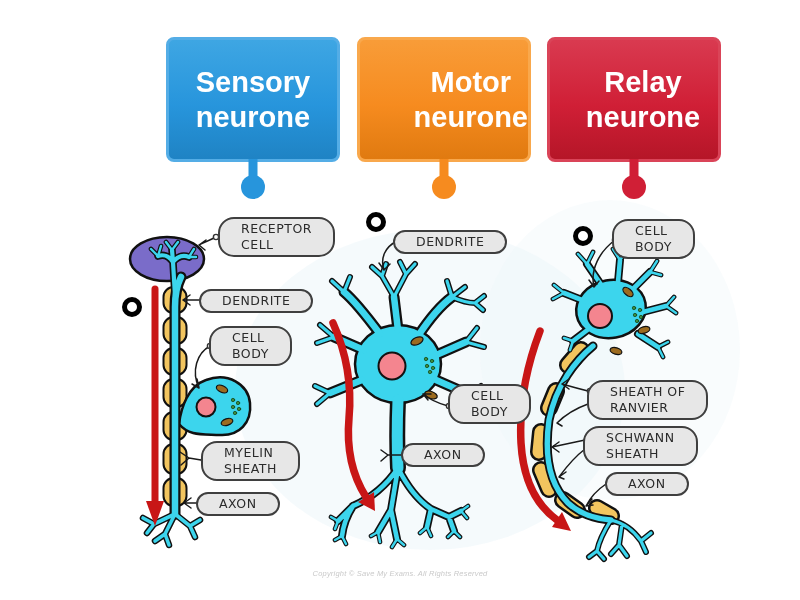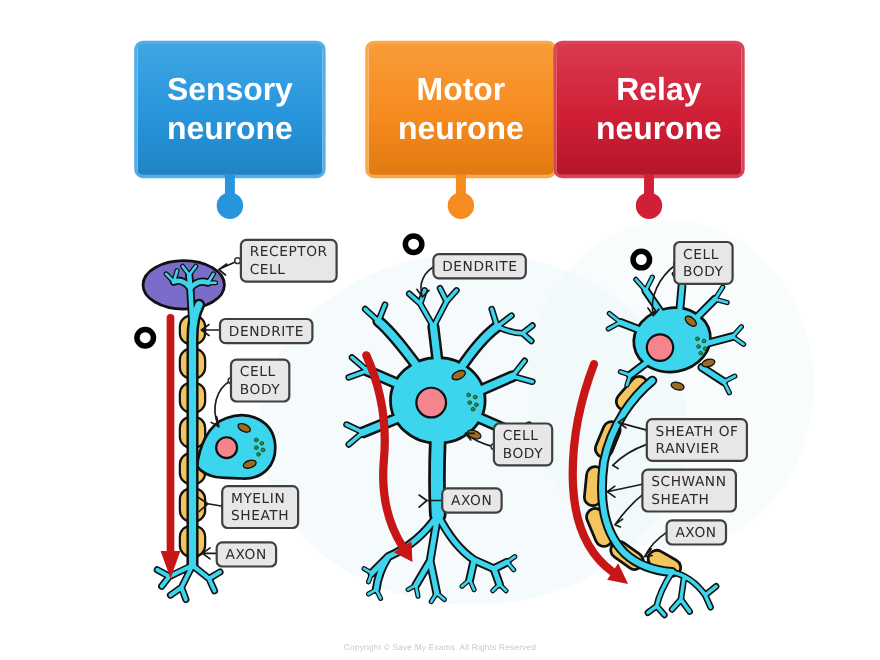--- a/index.html
+++ b/index.html
@@ -3,55 +3,55 @@
 <meta charset="utf-8">
 <style>
   html,body{margin:0;padding:0;background:#fff;}
   #stage{position:relative;width:800px;height:600px;background:#ffffff;overflow:hidden;
          font-family:"Liberation Sans",sans-serif;}
 
   
   .card{position:absolute;top:37px;width:174px;height:125px;box-sizing:border-box;
         border-radius:8px;display:flex;align-items:center;justify-content:center;
         text-align:center;color:#fff;font-weight:bold;font-size:29px;line-height:35px;
-        cursor:grab;}
+        cursor:grab;margin-left:44px;}
   .card-label span{display:block;}
   .card-sensory{left:122px;background:linear-gradient(180deg,#3ea6e3 0%,#2795dc 55%,#1f83c4 100%);
                 border:3px solid #54ade6;}
-  .card-motor{left:332px;background:linear-gradient(180deg,#f89c38 0%,#f68b1f 55%,#e07a10 100%);
-              border:3px solid #f9a84c;}
+  .card-motor{left:313px;background:linear-gradient(180deg,#f89c38 0%,#f68b1f 55%,#e07a10 100%);
+              border:3px solid #f9a84c;justify-content:flex-end;}
   .card-relay{left:503px;background:linear-gradient(180deg,#d93a50 0%,#d01f36 55%,#b51628 100%);
               border:3px solid #da4458;padding-left:18px;}
   .pin{position:absolute;top:119px;left:50%;transform:translateX(-50%);width:26px;height:46px;}
   .pin-stem{position:absolute;top:0;left:50%;transform:translateX(-50%);width:9px;height:24px;}
   .pin-dot{position:absolute;top:16px;left:50%;transform:translateX(-50%);
            width:24px;height:24px;border-radius:50%;}
   .card-sensory .pin-stem,.card-sensory .pin-dot{background:#2795dc;}
   .card-motor  .pin-stem,.card-motor  .pin-dot{background:#f68b1f;}
   .card-relay  .pin-stem,.card-relay  .pin-dot{background:#d01f36;}
 
   
   .ring{position:absolute;width:20px;height:20px;box-sizing:border-box;
         border:5px solid #000;border-radius:50%;background:#fff;cursor:pointer;}
   #ring-1{left:122px;top:297px;}
   #ring-2{left:366px;top:212px;}
   #ring-3{left:573px;top:226px;}
 
   
-  .tag{position:absolute;background:#e7e7e7;border:2px solid #3f3f3f;border-radius:6px;
-       padding:2px 7px;font-family:"DejaVu Sans",sans-serif;font-size:12.5px;line-height:16px;
+  .tag{position:absolute;background:#e7e7e7;border:2px solid #3f3f3f;border-radius:16px;
+       padding:2px 21px;font-family:"DejaVu Sans",sans-serif;font-size:12.5px;line-height:16px;
        letter-spacing:.5px;color:#2b2b2b;white-space:nowrap;}
   .tag span{display:block;}
 
   
   #diagram-svg{position:absolute;left:0;top:0;}
 
   
-  .copyright{position:absolute;left:0;right:0;top:584px;text-align:center;
-             font-size:7.5px;color:#c9c9c9;letter-spacing:.2px;}
+  .copyright{position:absolute;left:0;right:0;top:569px;text-align:center;
+             font-size:7.5px;color:#c9c9c9;letter-spacing:.2px;font-style:italic;}
 </style>
 </head>
 <body>
 
 <div id="stage">
 
   <svg id="diagram-svg" width="800" height="600" viewBox="0 0 800 600">
     <g>
       <ellipse cx="430" cy="390" rx="195" ry="160" fill="#e9f3f8" opacity="0.45"></ellipse>
       <ellipse cx="610" cy="350" rx="130" ry="150" fill="#eef6fa" opacity="0.35"></ellipse>

